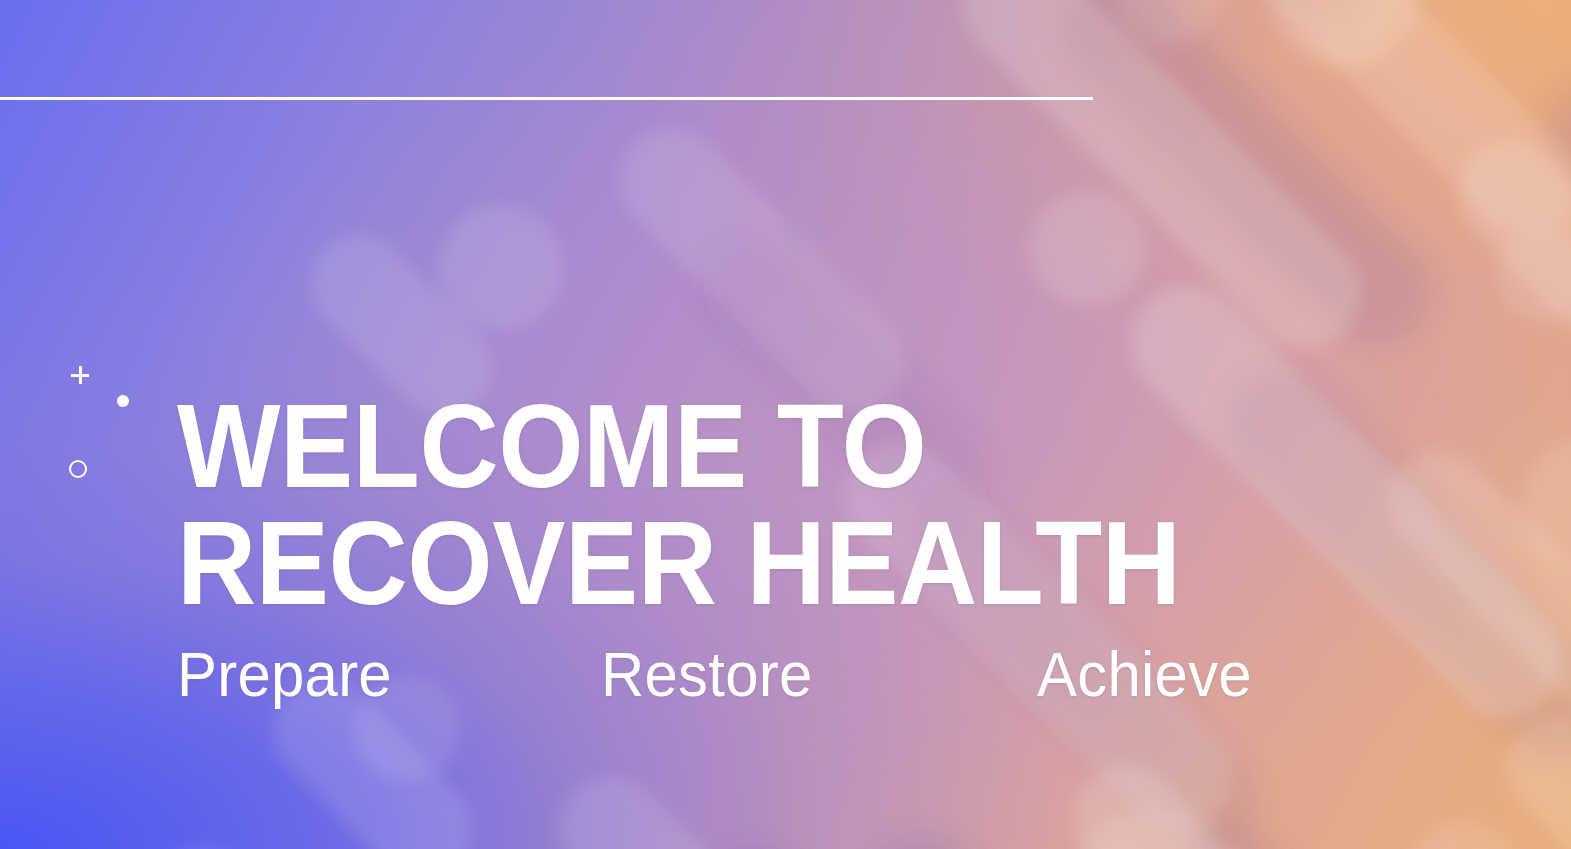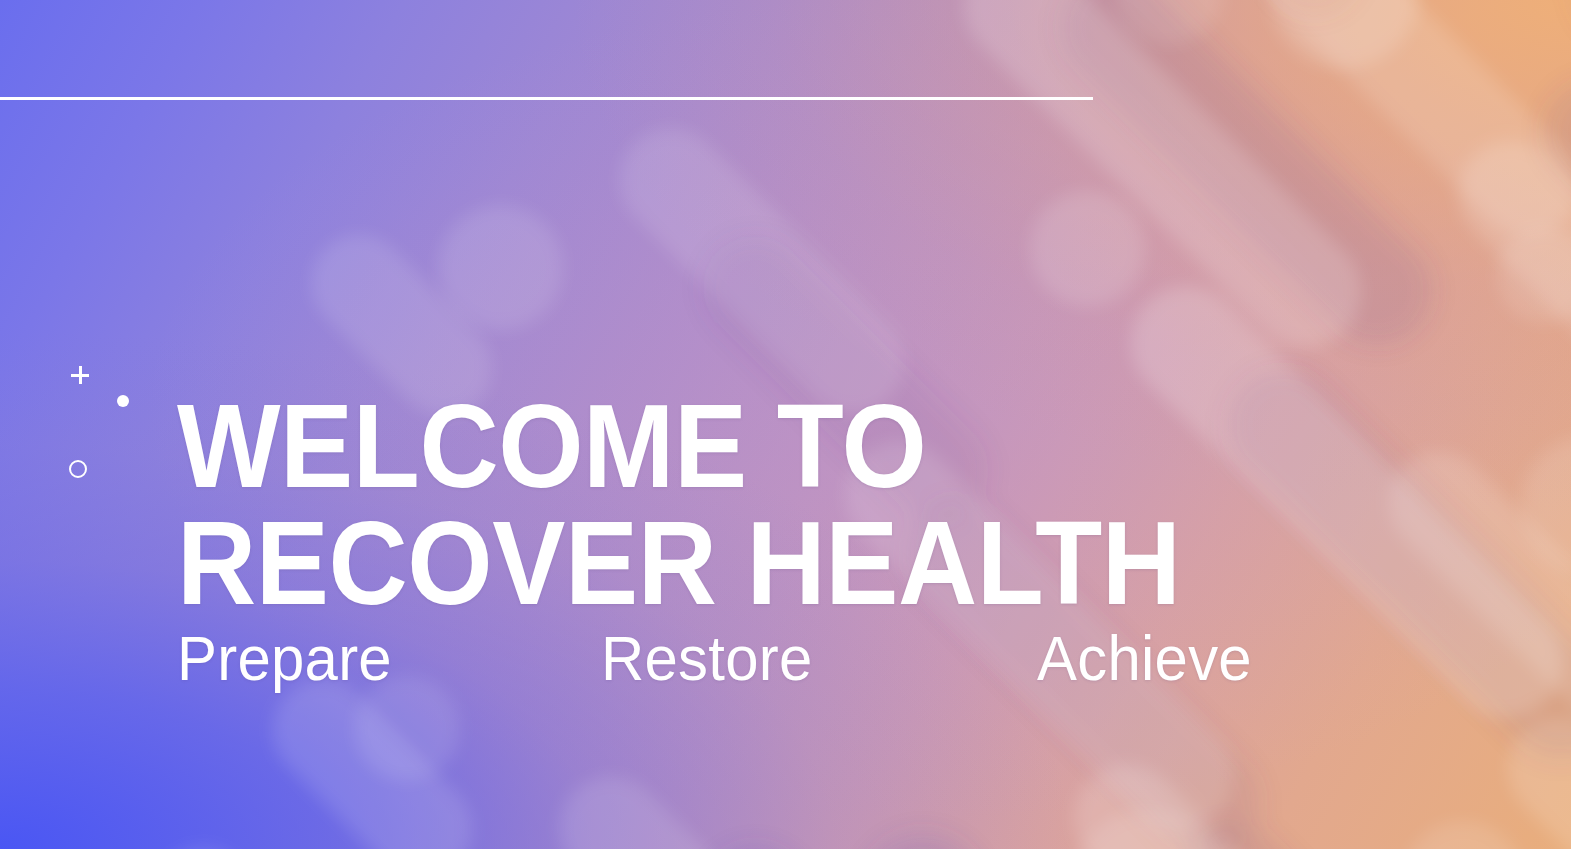--- a/index.html
+++ b/index.html
@@ -136,20 +136,21 @@
     font-weight: bold;
     font-size: 118px;
     line-height: 0.99;
     letter-spacing: -0.5px;
     transform: scaleX(0.93);
     transform-origin: left top;
     white-space: pre-line;
     text-shadow: 0 1px 3px rgba(90, 70, 130, 0.18);
   }
   .subhead-row {
+    margin-top: 16px;
     position: relative;
     height: 72px;
   }
   .subhead {
     position: absolute;
     top: 0;
     color: #ffffff;
     font-family: "Liberation Sans", sans-serif;
     font-weight: 300;
     font-size: 63px;

